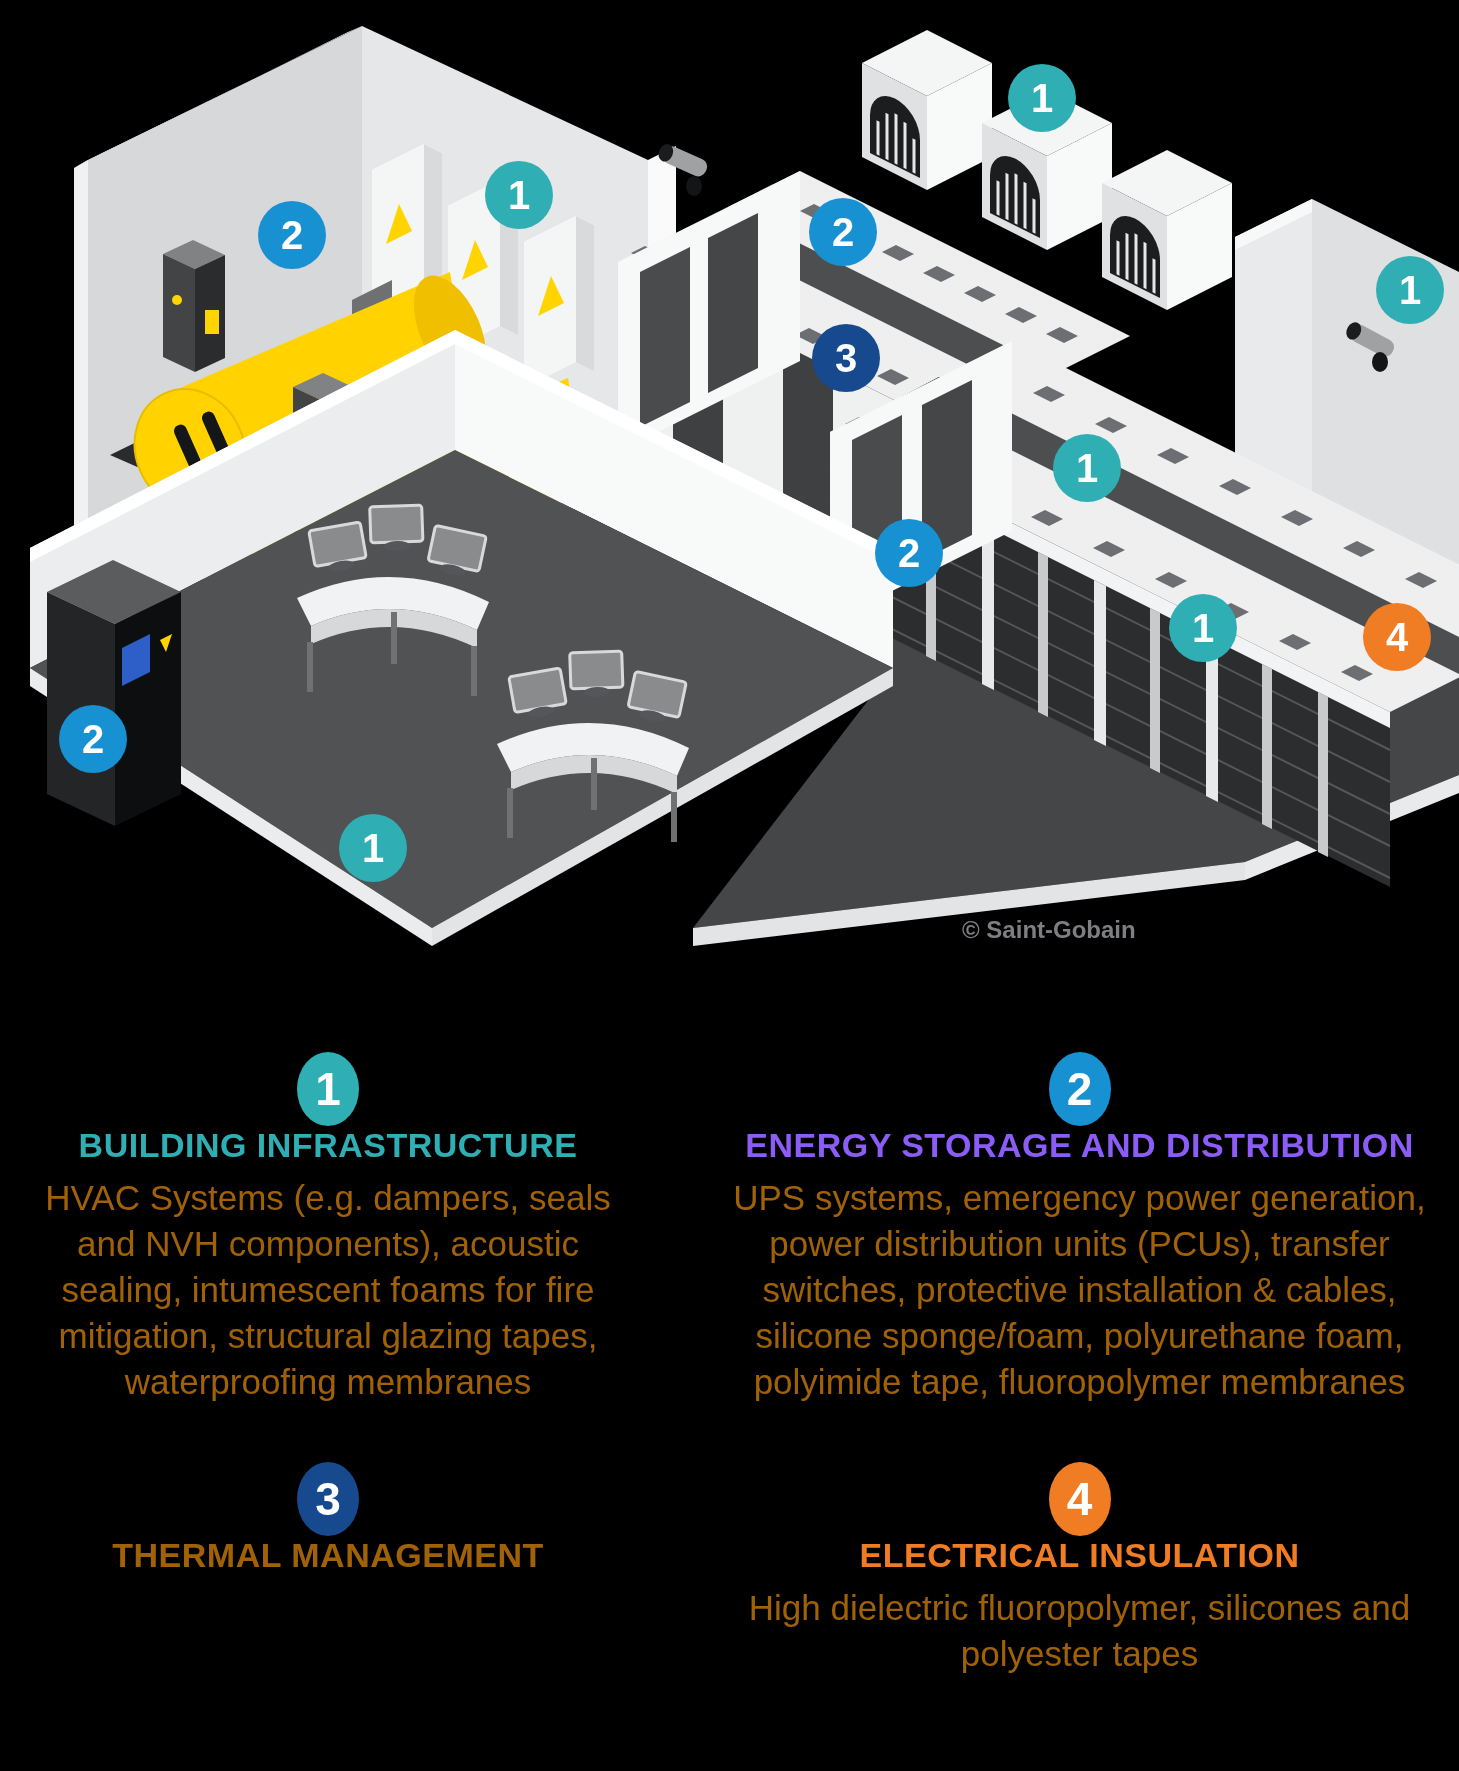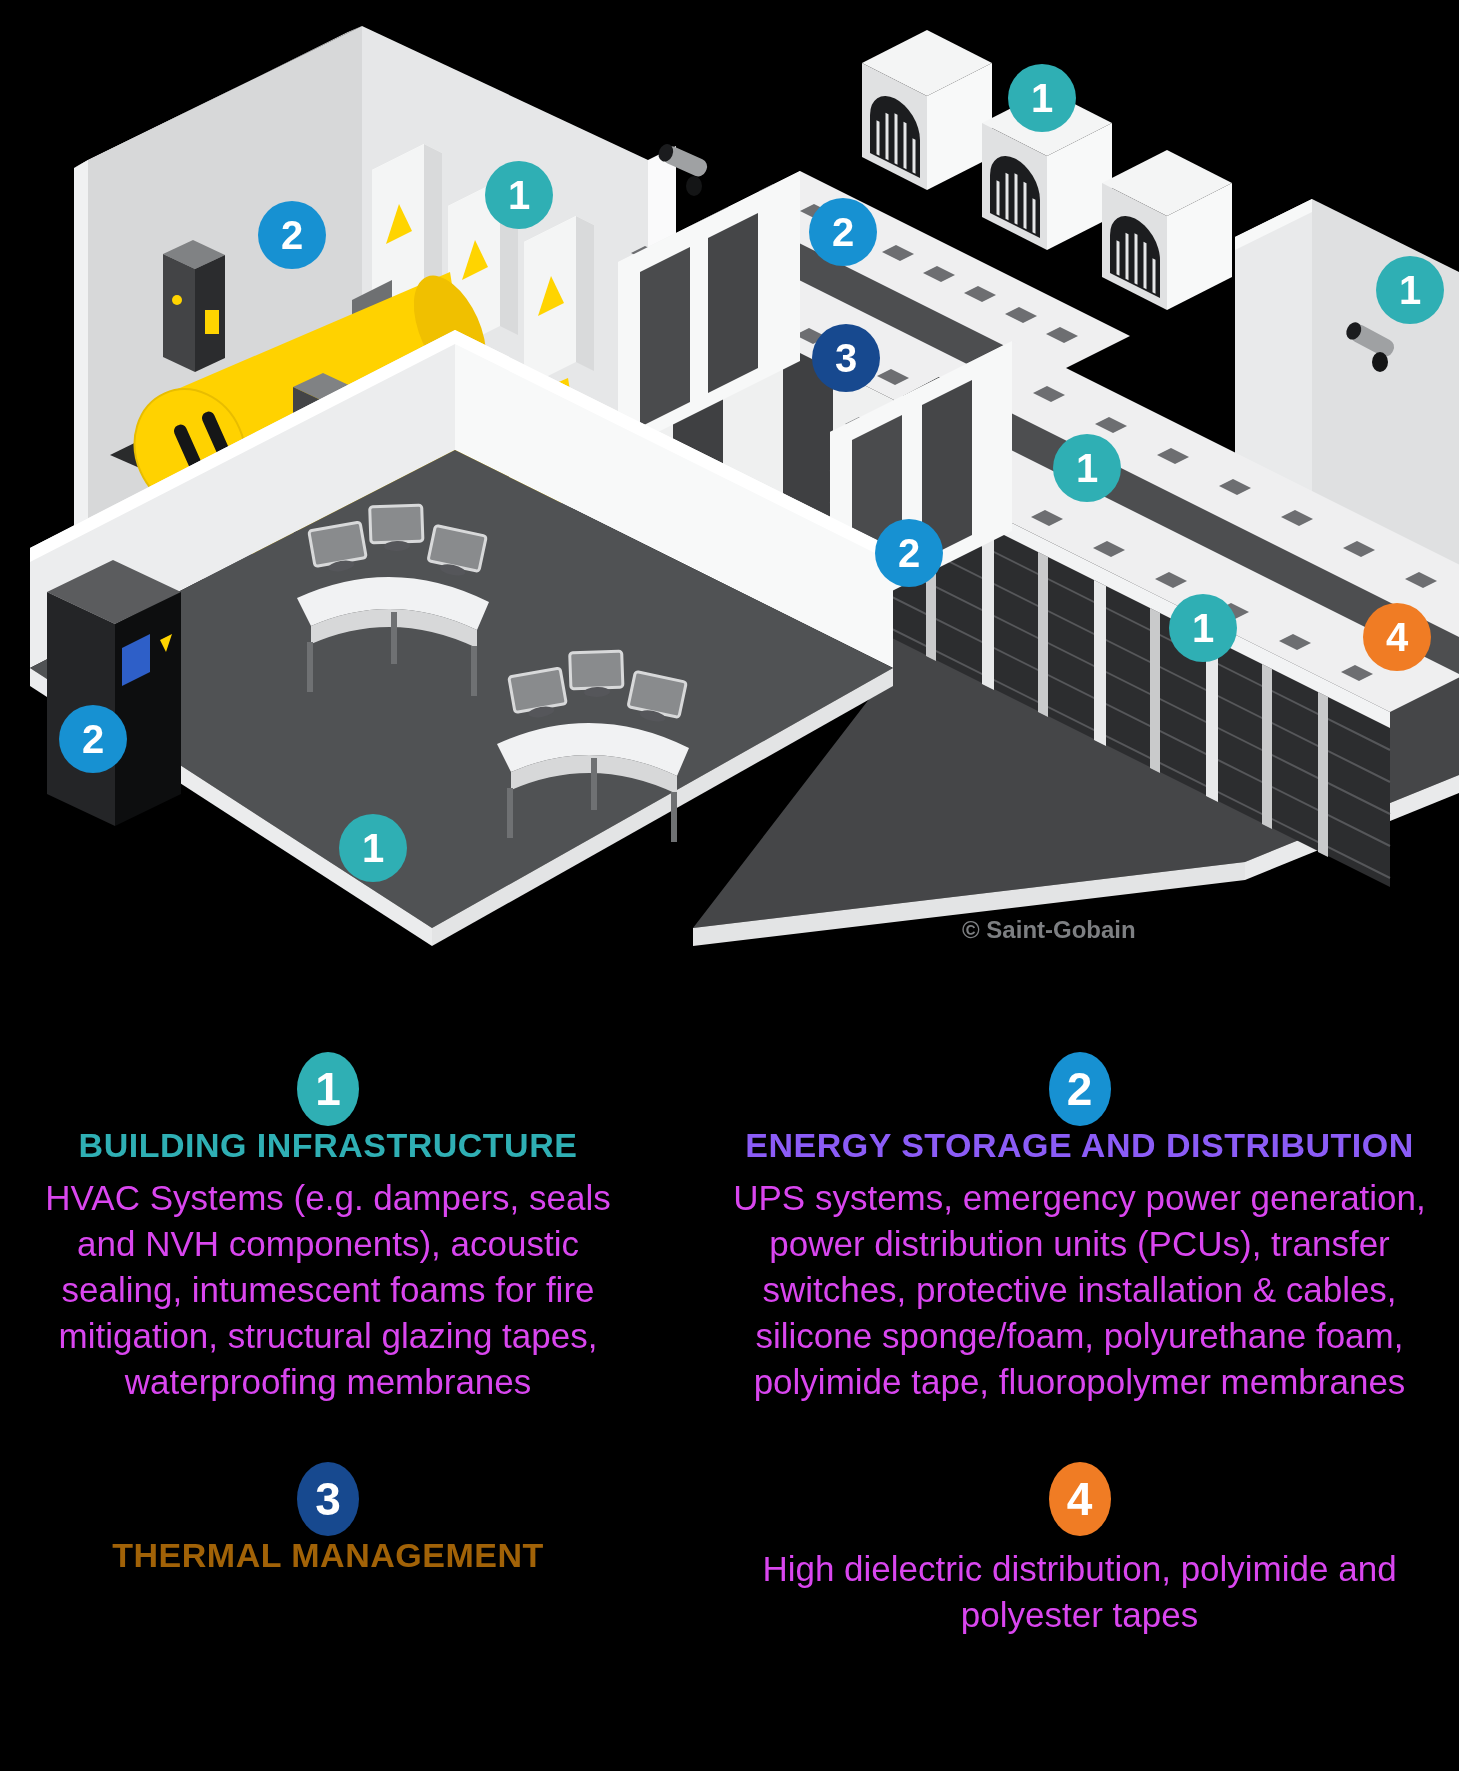--- a/index.html
+++ b/index.html
@@ -33,21 +33,21 @@
   .legend-item{position:absolute;text-align:center;}
   .legend-circle{
     width:62px;height:74px;border-radius:50%;margin:0 auto;
     display:flex;align-items:center;justify-content:center;
     color:#fff;font-size:46px;font-weight:bold;line-height:1;
   }
   .legend-title{
     font-size:34px;font-weight:bold;letter-spacing:.5px;
   }
   .legend-desc{
-    margin-top:10px;font-size:35px;line-height:46px;color:#d946ef;
+    margin-top:10px;font-size:35px;line-height:46px;color:#a16207;
   }
 </style>
 </head>
 <body>
 
 <div class="stage">
 <svg width="1459" height="950" viewBox="0 0 1459 950" xmlns="http://www.w3.org/2000/svg">
   <defs>
     <path id="vent" d="M0,0 L18,9 L4,16 L-14,7 Z" fill="#6D6E71"></path>
     <g id="mon">
@@ -302,14 +302,15 @@
   <div class="legend-circle bg-navy">
       <span>3</span>
     </div>
   <div class="legend-title t-navy">THERMAL MANAGEMENT</div>
 </div>
 
 <div class="legend-item" style="left:700px;top:1462px;width:759px">
   <div class="legend-circle bg-orange">
       <span>4</span>
     </div>
-  <div class="legend-desc">High dielectric distribution, polyimide and polyester tapes</div>
+  <div class="legend-title t-orange">ELECTRICAL INSULATION</div>
+  <div class="legend-desc">High dielectric fluoropolymer, silicones and polyester tapes</div>
 </div>
 
 </body></html>

